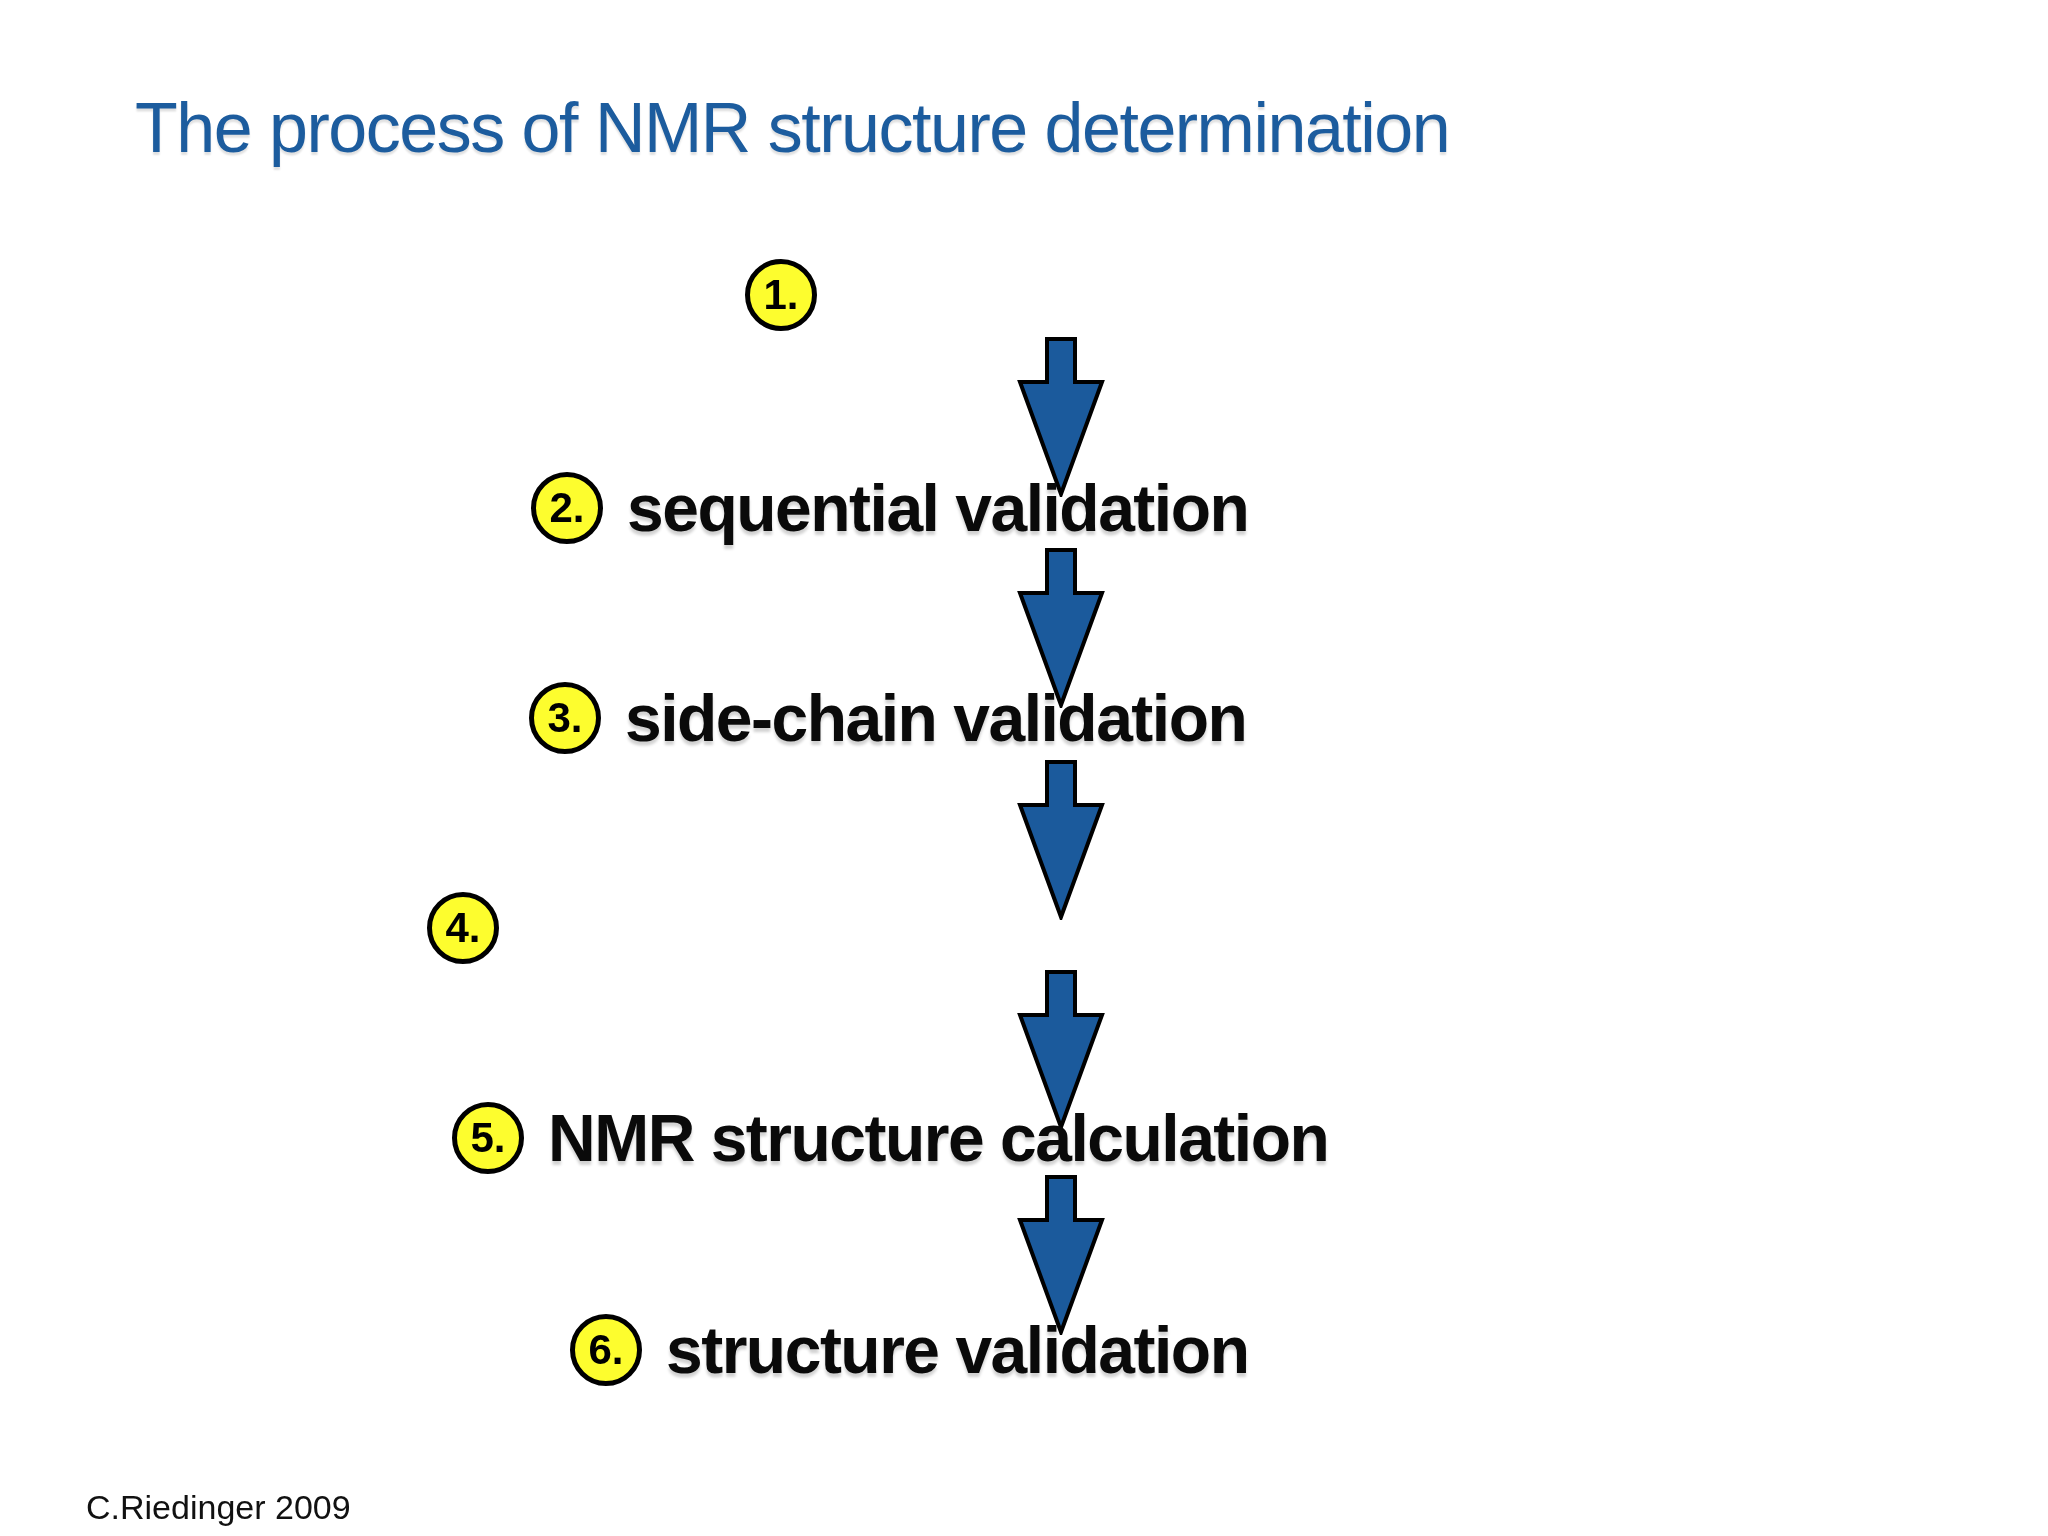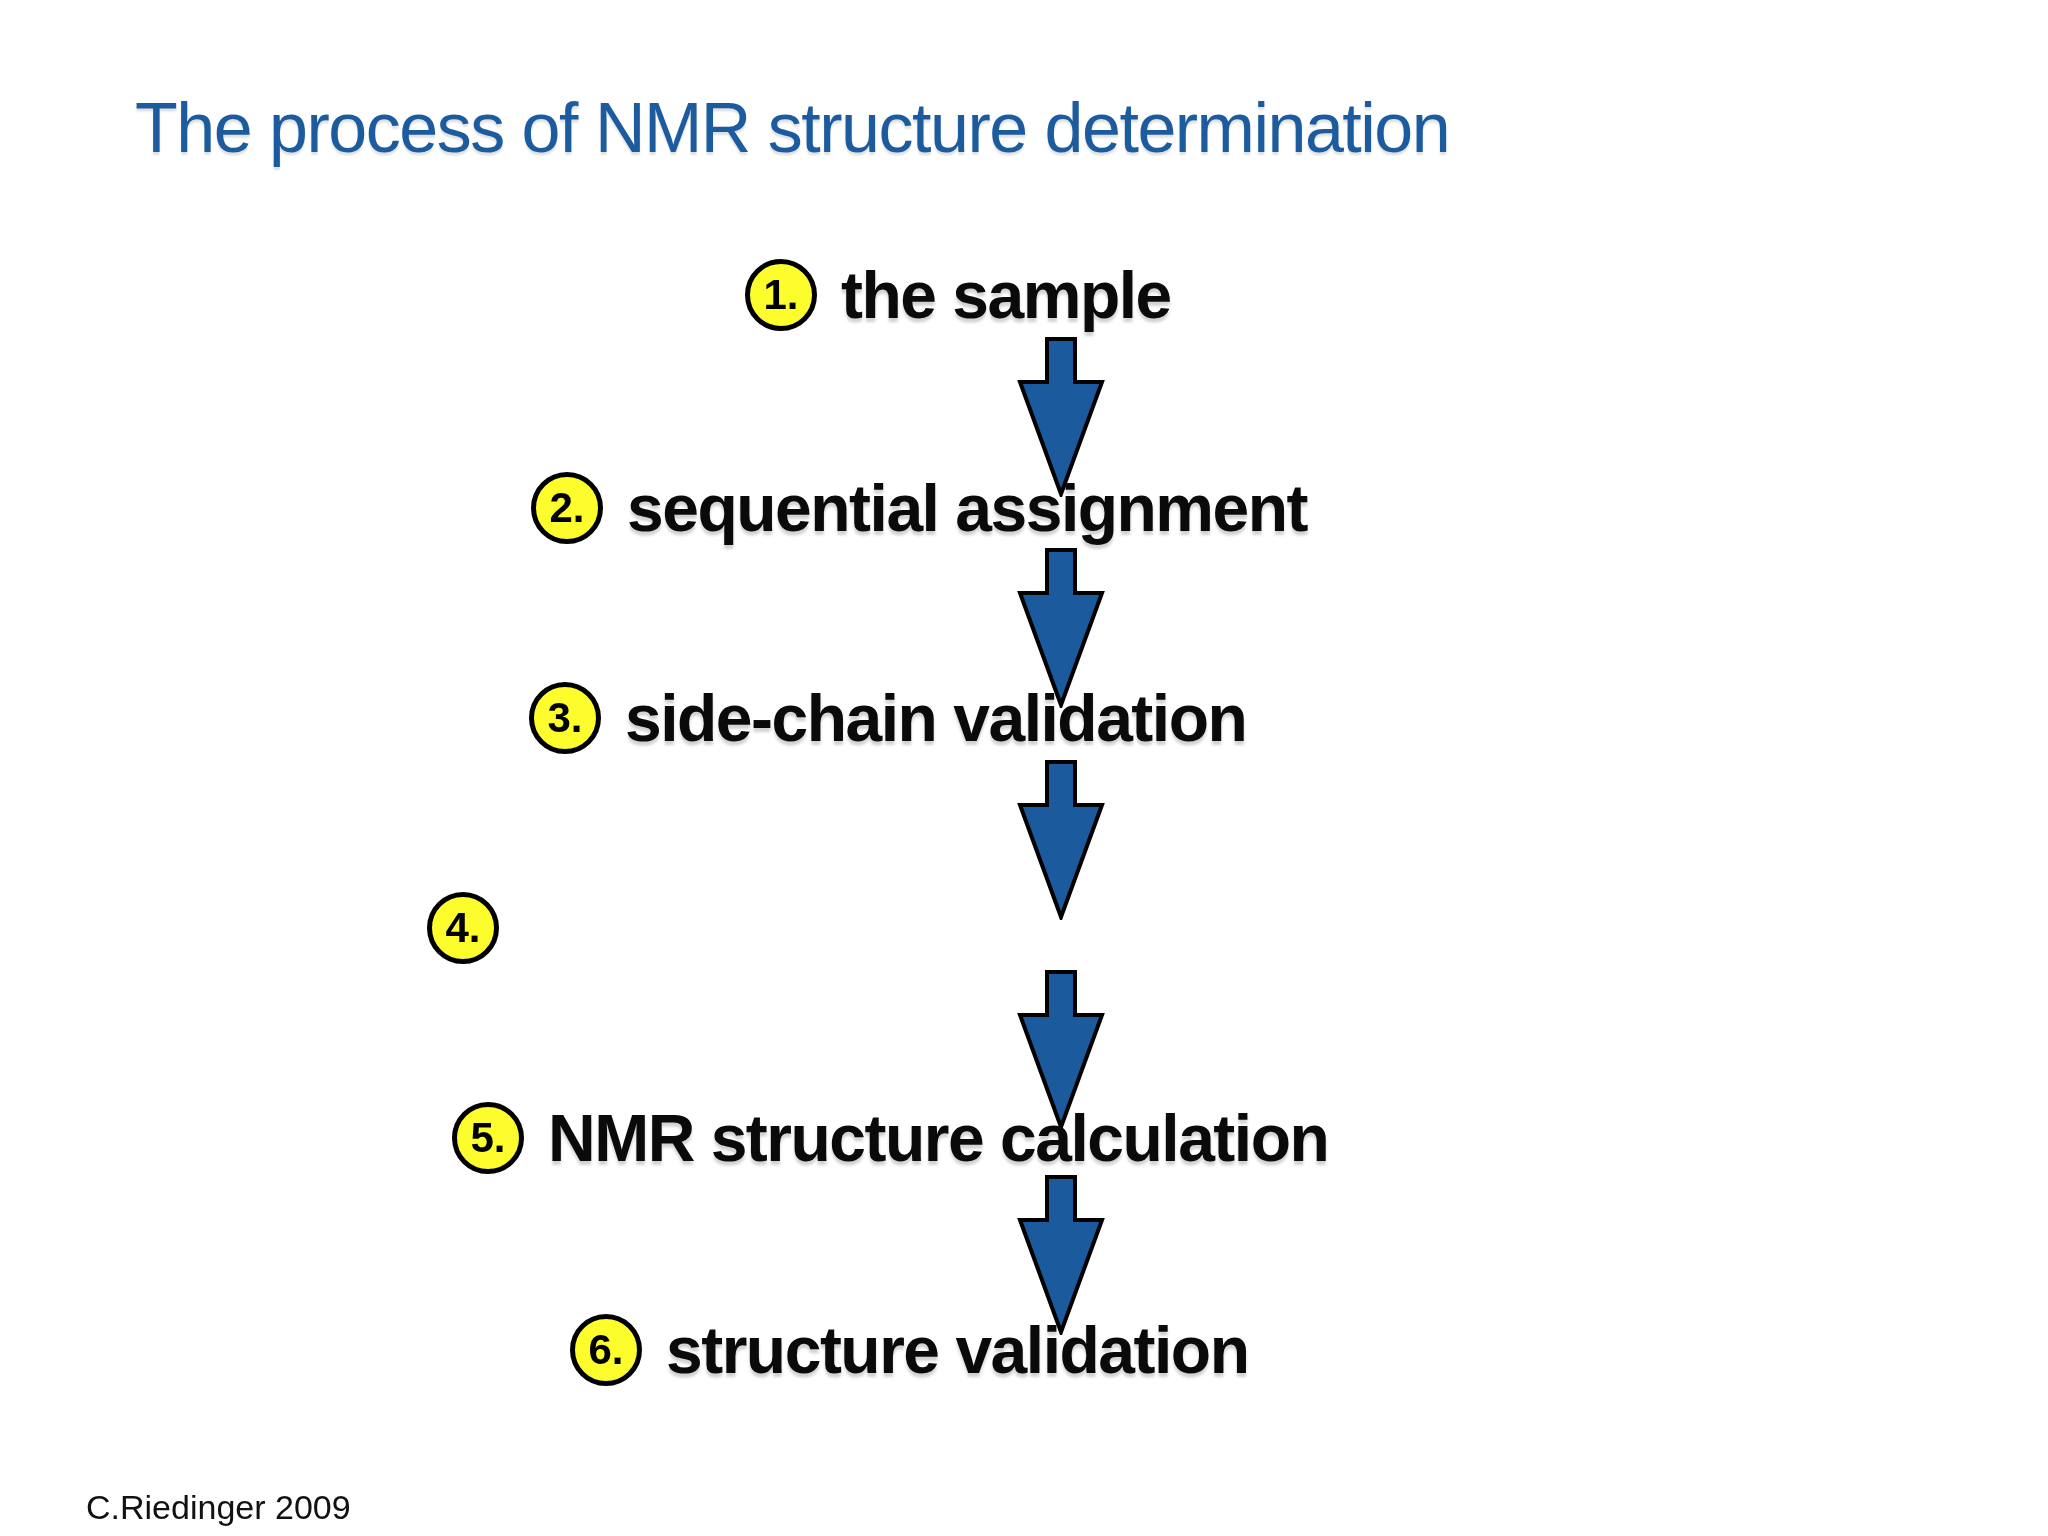--- a/index.html
+++ b/index.html
@@ -75,30 +75,29 @@
 </style>
 </head>
 <body>
 
 <div class="slide">
 
   <div class="title">The process of NMR structure determination</div>
 
   <div class="step row1">
     <span class="badge">1.</span>
-    <span class="label">the sample</span>
   </div>
 
   <svg class="arrow a1" viewBox="0 0 90 160">
     <polygon points="31,2 59,2 59,45 86,45 45,157 4,45 31,45" fill="#1b5a9c" stroke="#000000" stroke-width="4"></polygon>
   </svg>
 
   <div class="step row2">
     <span class="badge">2.</span>
-    <span class="label">sequential assignment</span>
+    <span class="label">sequential validation</span>
   </div>
 
   <svg class="arrow a2" viewBox="0 0 90 160">
     <polygon points="31,2 59,2 59,45 86,45 45,157 4,45 31,45" fill="#1b5a9c" stroke="#000000" stroke-width="4"></polygon>
   </svg>
 
   <div class="step row3">
     <span class="badge">3.</span>
     <span class="label">side-chain validation</span>
   </div>

